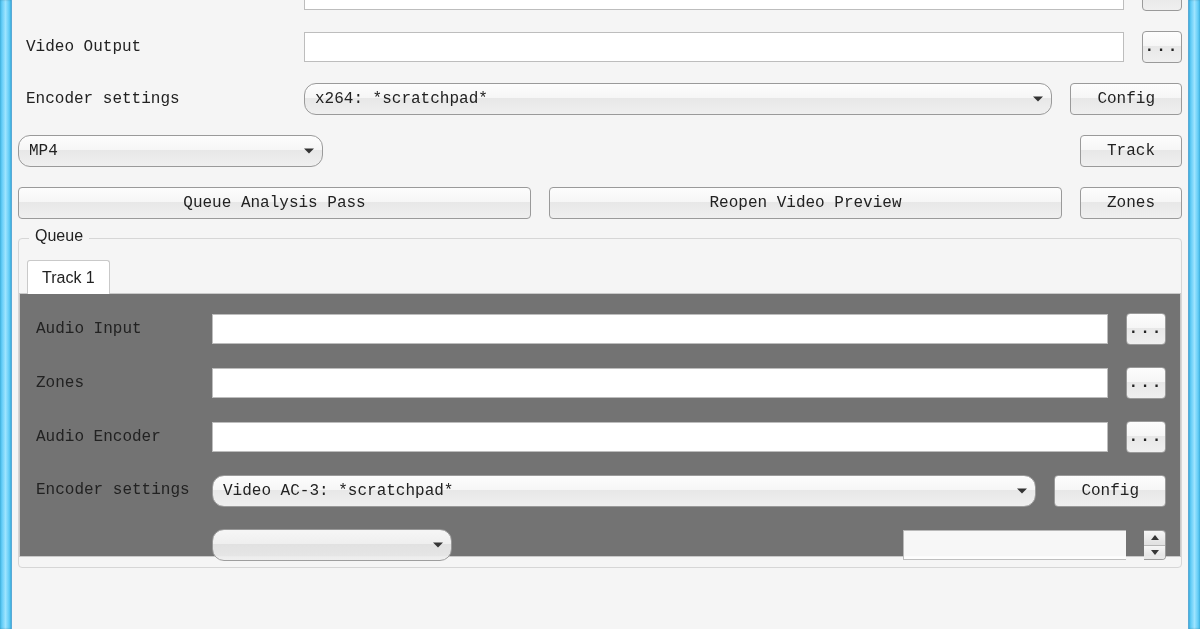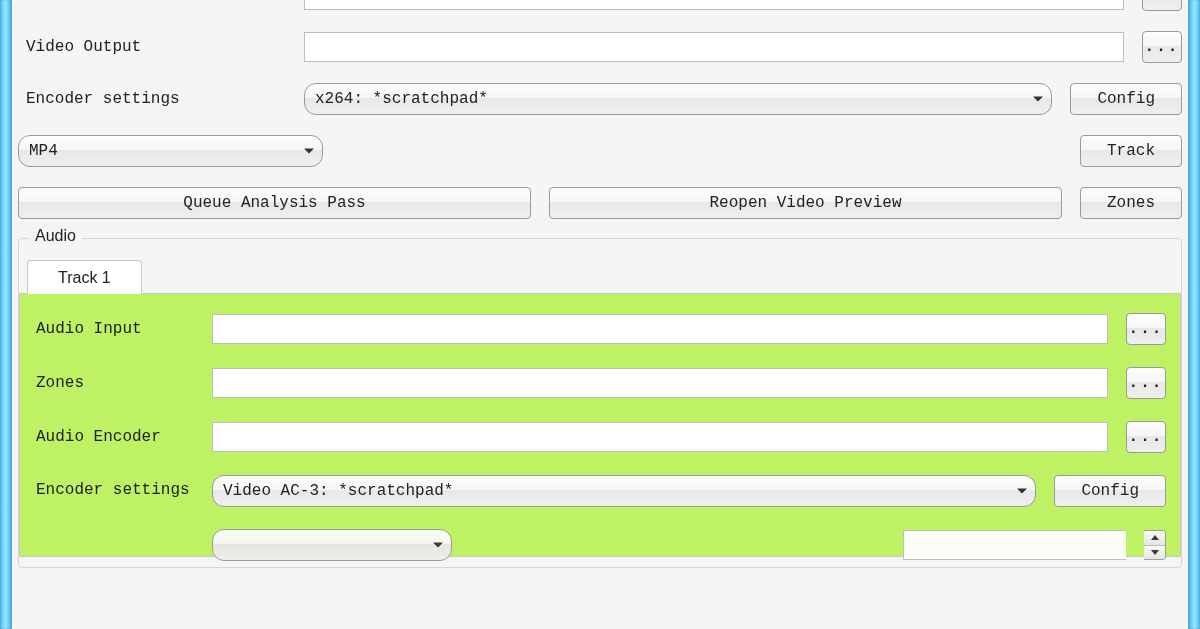--- a/index.html
+++ b/index.html
@@ -116,35 +116,35 @@
     padding: 0 6px;
   }
   .tabstrip {
     display: flex;
     align-items: flex-end;
     border-bottom: 1px solid #c9c9c9;
     margin: 6px -10px 0 -10px;
   }
   .tab {
     height: 34px;
-    padding: 0 30px;
+    padding: 0 14px;
     border: 1px solid #c9c9c9;
     border-bottom: none;
     background: #fff;
     border-radius: 3px 3px 0 0;
     display: flex; align-items: center;
     margin-left: 8px;
     position: relative;
     top: 1px;
     cursor: pointer;
   }
   .tabpanel {
     border: 1px solid #c9c9c9;
     border-top: none;
-    background: #bef264;
+    background: #737373;
     padding: 18px 14px 8px 14px;
     margin: 0 -10px 0 -10px;
   }
   .audio-label { width: 160px; padding-left: 2px; }
   .tabpanel .row { margin-bottom: 20px; }
   .tabpanel .row:last-child { margin-bottom: 0; }
   .spinner {
     width: 22px; height: 30px;
     display: flex; flex-direction: column;
     border: 1px solid #9a9a9a;
@@ -203,21 +203,21 @@
     <button class="btn">Track</button>
   </div>
 
   <div class="row">
     <button class="btn btn-wide">Queue Analysis Pass</button>
     <button class="btn btn-wide">Reopen Video Preview</button>
     <button class="btn">Zones</button>
   </div>
 
   <div class="groupbox">
-    <div class="group-legend">Audio</div>
+    <div class="group-legend">Queue</div>
 
     <div class="tabstrip">
       <div class="tab">
         <span>Track 1</span>
       </div>
     </div>
 
     <div class="tabpanel">
 
       <div class="row">

